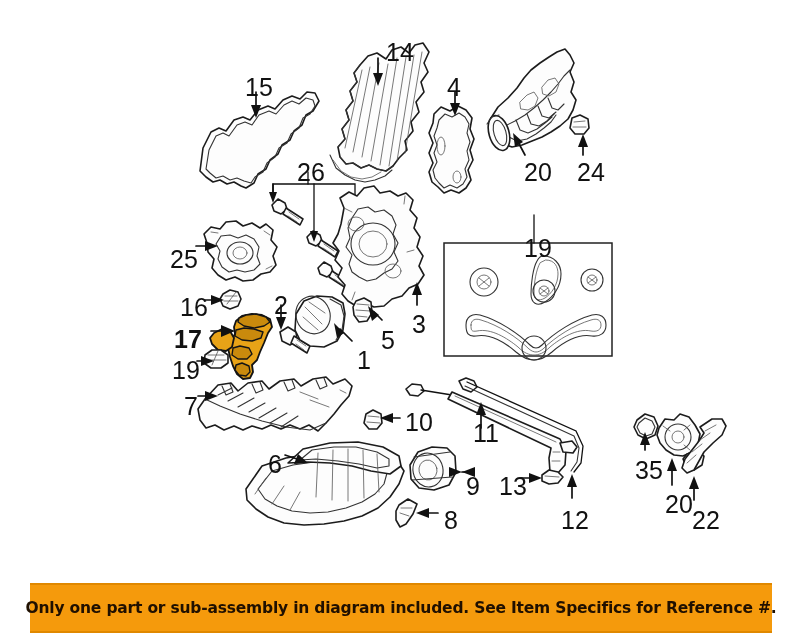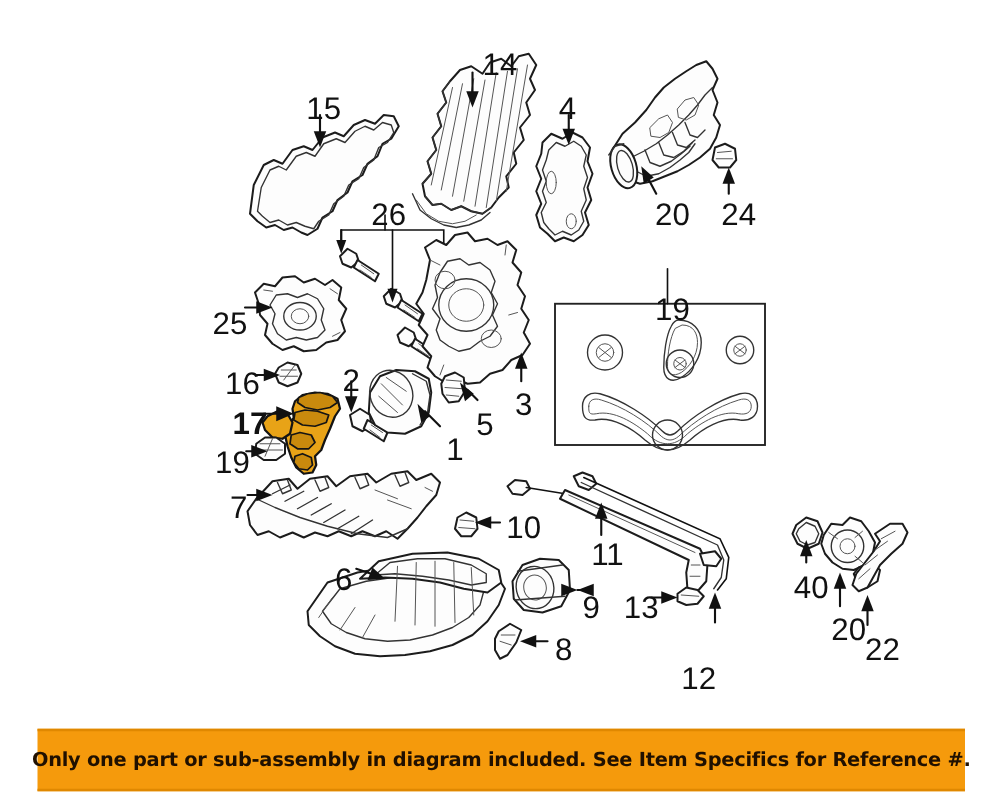--- a/index.html
+++ b/index.html
@@ -441,31 +441,31 @@
       <div class="callout-label" style="left: 357px; top: 348px;">1</div>
       <div class="callout-label" style="left: 274px; top: 293px;">2</div>
       <div class="callout-label" style="left: 412px; top: 312px;">3</div>
       <div class="callout-label" style="left: 447px; top: 75px;">4</div>
       <div class="callout-label" style="left: 381px; top: 328px;">5</div>
       <div class="callout-label" style="left: 268px; top: 452px;">6</div>
       <div class="callout-label" style="left: 184px; top: 394px;">7</div>
       <div class="callout-label" style="left: 444px; top: 508px;">8</div>
       <div class="callout-label" style="left: 466px; top: 474px;">9</div>
       <div class="callout-label" style="left: 405px; top: 410px; text-align: center;">10</div>
-      <div class="callout-label" style="left: 473px; top: 432px; text-align: center;">11</div>
-      <div class="callout-label" style="left: 545px; top: 508px; margin-top: 23px;">12</div>
+      <div class="callout-label" style="left: 473px; top: 421px; text-align: center;">11</div>
+      <div class="callout-label" style="left: 561px; top: 508px;">12</div>
       <div class="callout-label" style="left: 499px; top: 474px;">13</div>
       <div class="callout-label" style="left: 386px; top: 40px;">14</div>
       <div class="callout-label" style="left: 245px; top: 75px;">15</div>
       <div class="callout-label" style="left: 180px; top: 295px;">16</div>
-      <div class="callout-label bold" style="left: 186px; top: 327px;">17</div>
+      <div class="callout-label bold" style="left: 174px; top: 327px;">17</div>
       <div class="callout-label" style="left: 172px; top: 358px;">19</div>
       <div class="callout-label" style="left: 524px; top: 200px; margin-top: 36px;">19</div>
       <div class="callout-label" style="left: 665px; top: 492px; text-align: center;">20</div>
-      <div class="callout-label" style="left: 635px; top: 458px;">40</div>
+      <div class="callout-label" style="left: 635px; top: 458px;">35</div>
       <div class="callout-label" style="left: 692px; top: 508px;">22</div>
       <div class="callout-label" style="left: 524px; top: 160px;">20</div>
       <div class="callout-label" style="left: 577px; top: 160px;">24</div>
       <div class="callout-label" style="left: 170px; top: 247px;">25</div>
       <div class="callout-label" style="left: 297px; top: 160px;">26</div>
     </div>
 
   <div id="disclaimer-banner" style="background: rgb(245, 154, 12); border-top-color: rgb(224, 136, 0); border-bottom-color: rgb(224, 136, 0); color: rgb(32, 16, 0);">
     <div class="line">Only one part or sub-assembly in diagram included. See Item Specifics for Reference #.</div>
   </div>

